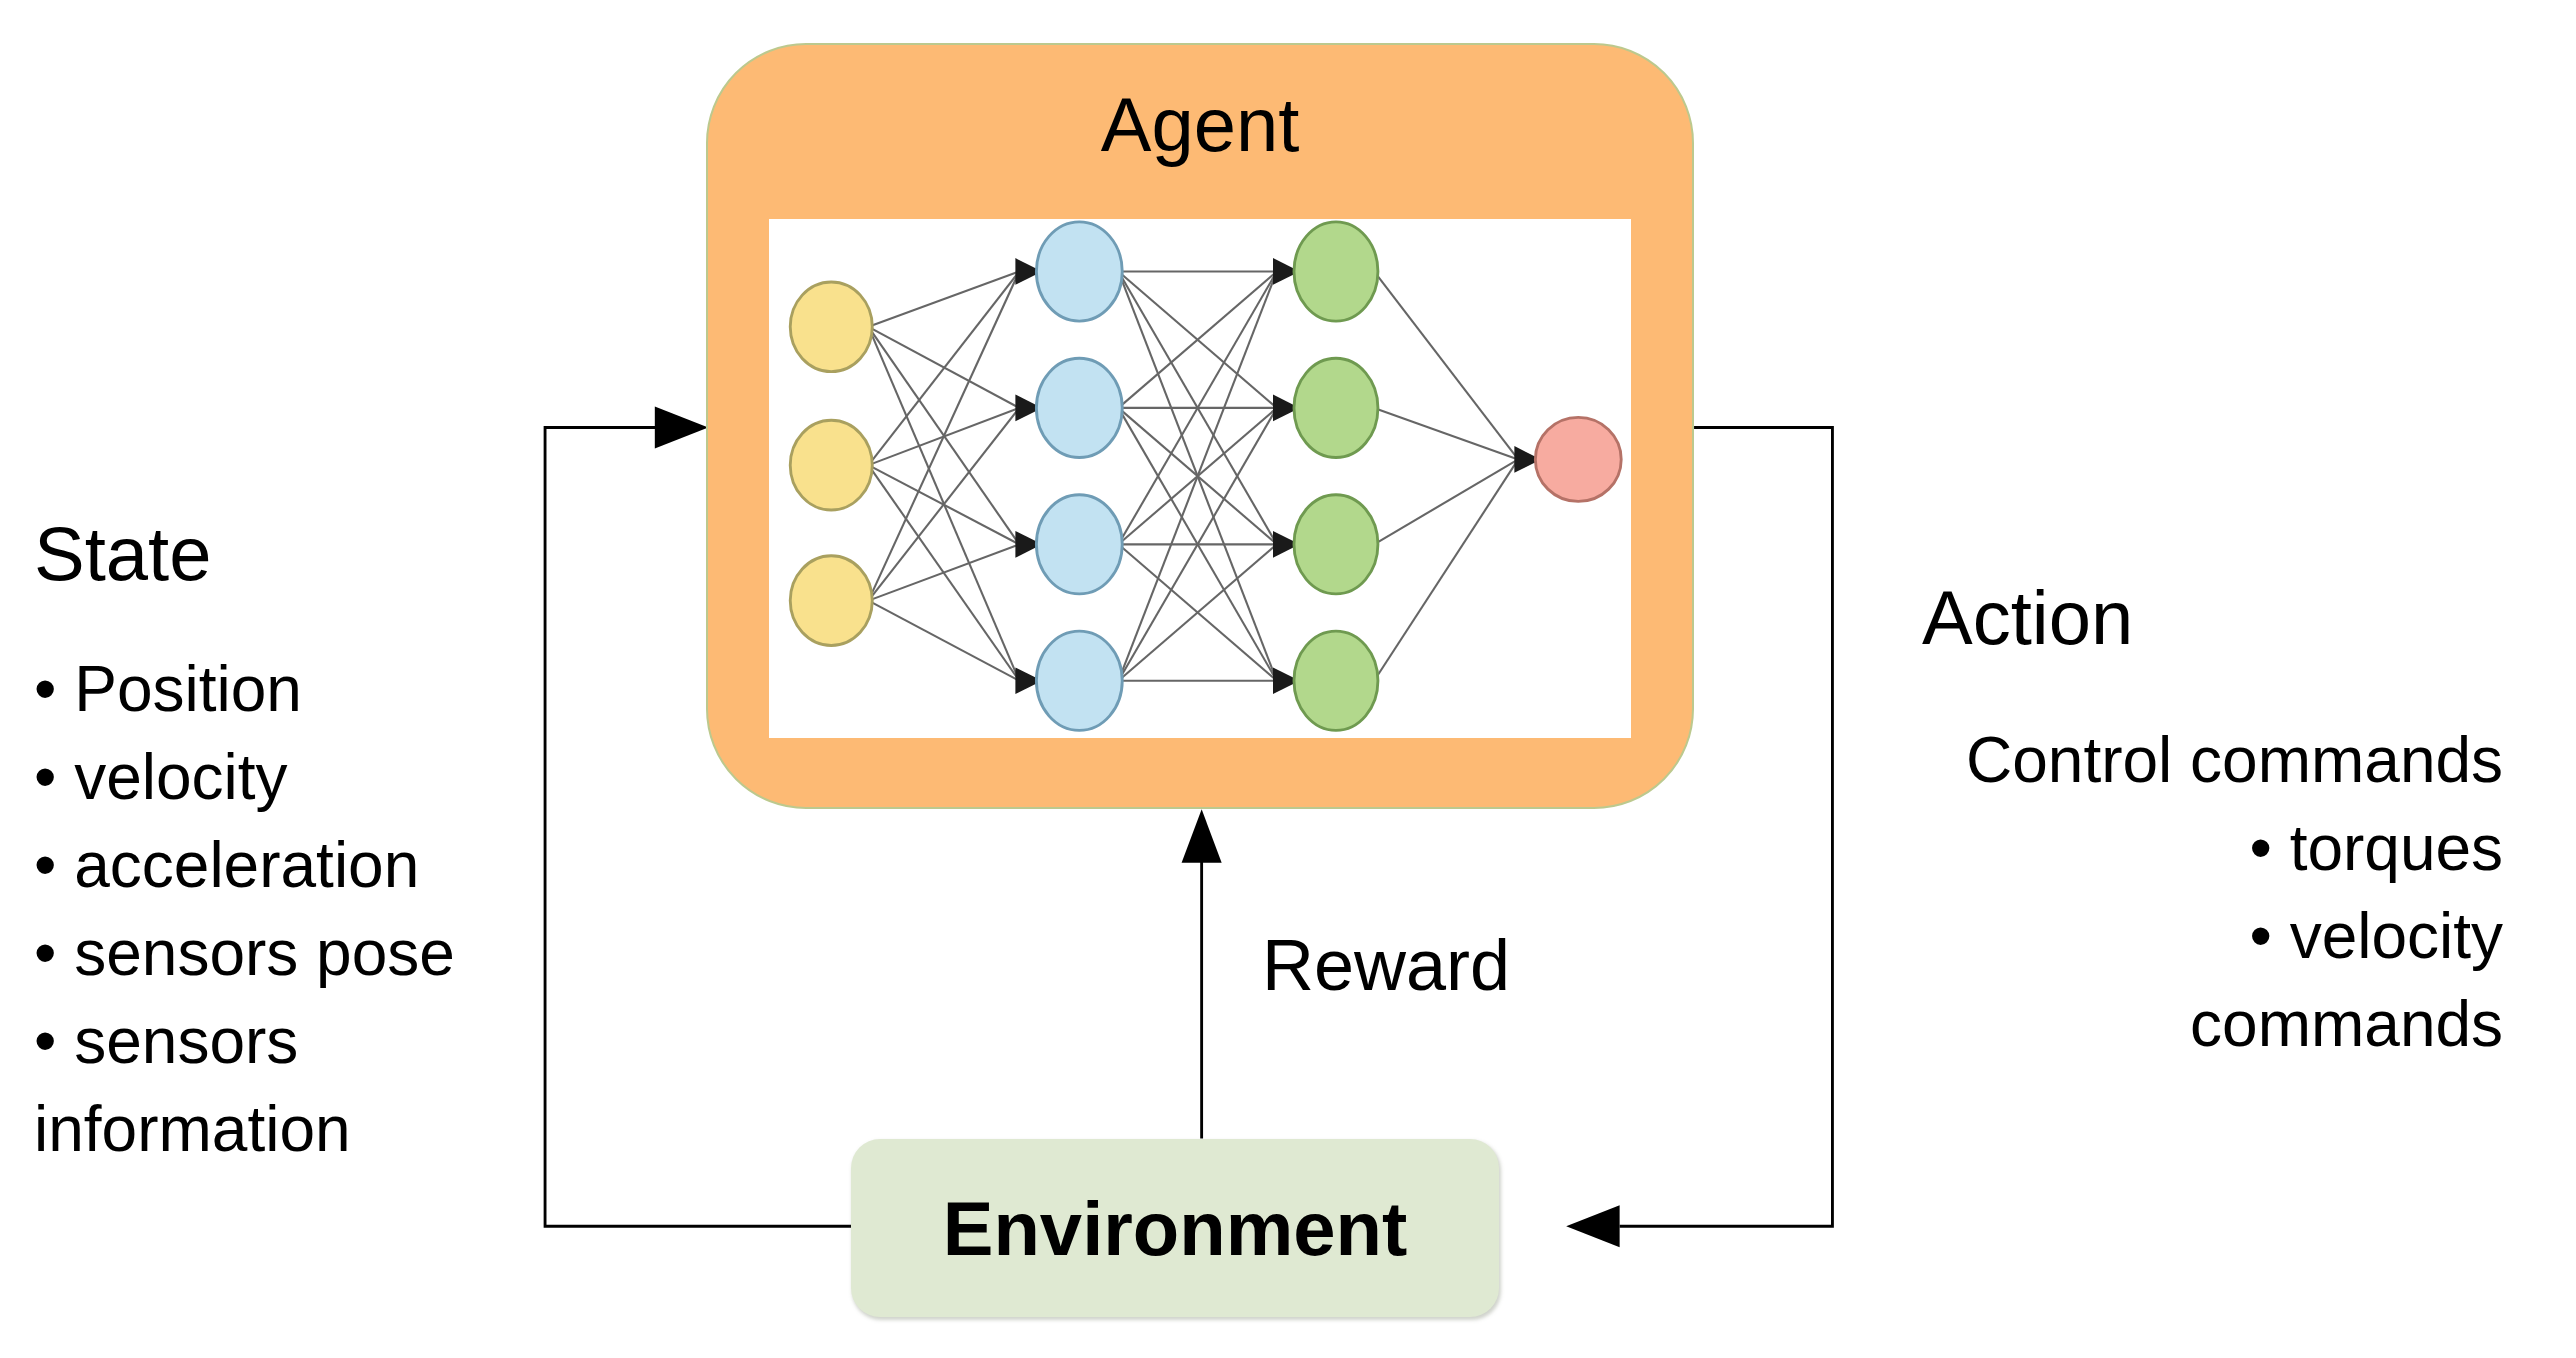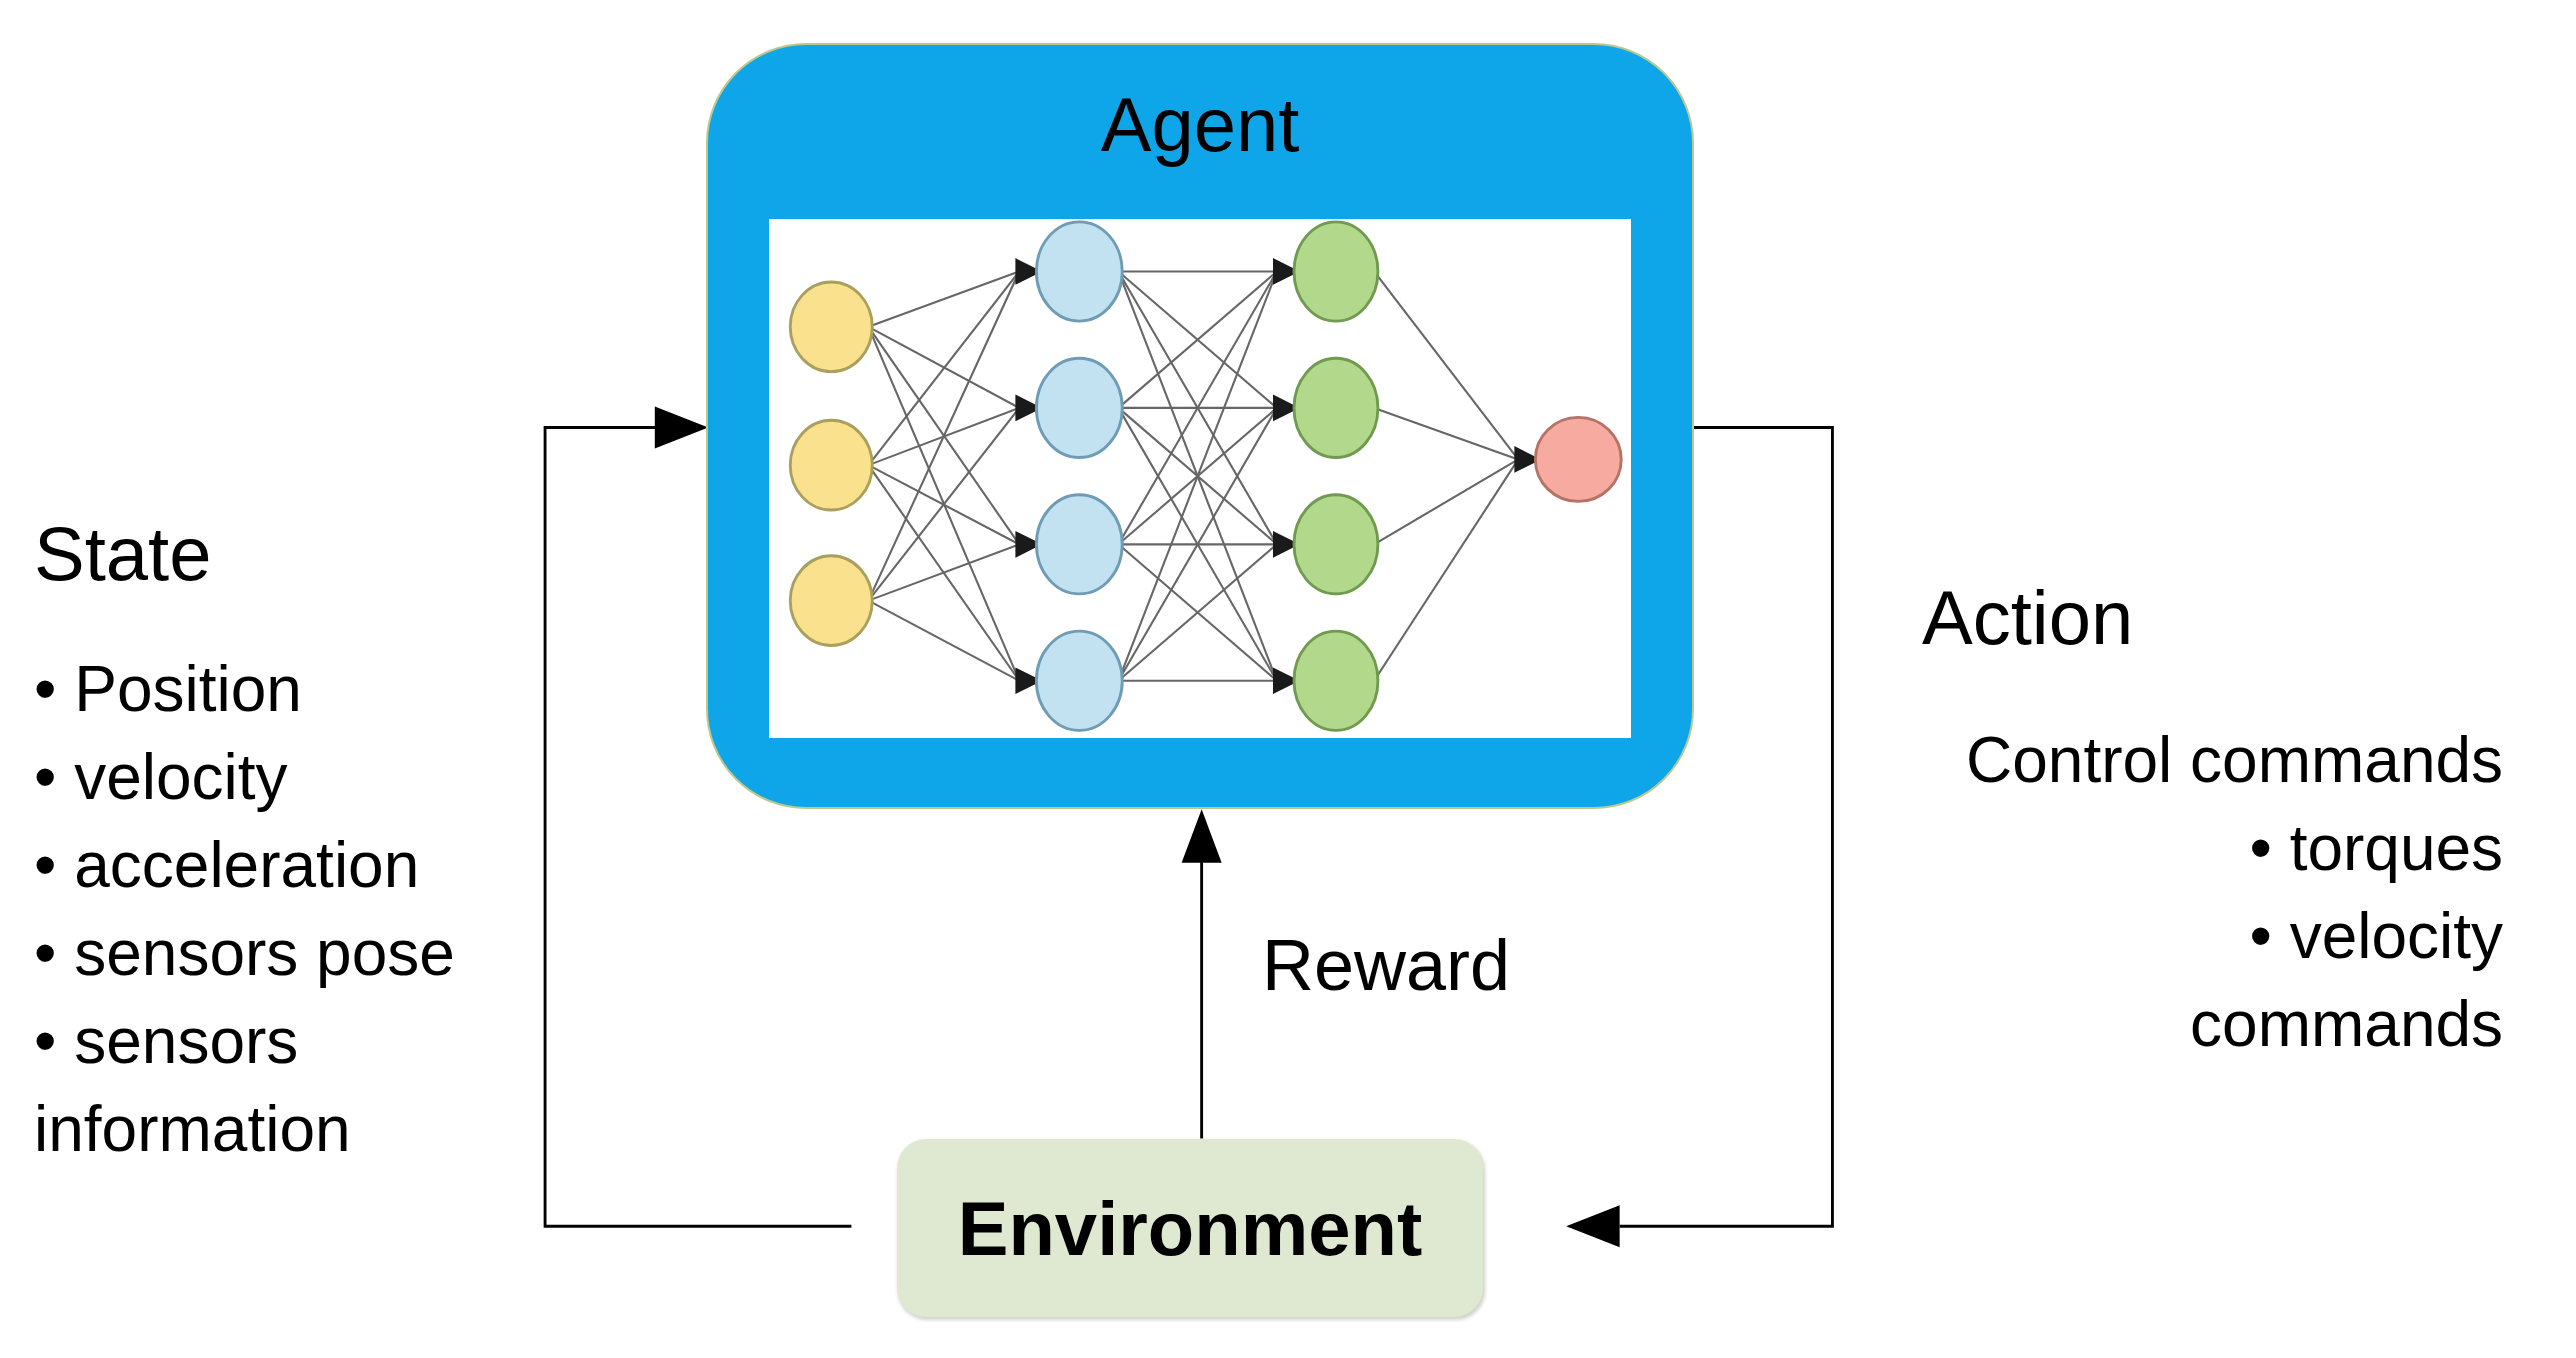--- a/index.html
+++ b/index.html
@@ -14,21 +14,21 @@
   }
   .agent-title{
     position:absolute;left:0;right:0;top:38px;text-align:center;
     font-size:76px;line-height:1.1;
   }
   .nn-panel{
     position:absolute;left:61px;top:174px;width:862px;height:519px;background:#ffffff;
   }
   .nn-panel svg{display:block;width:862px;height:519px;}
   .env-box{
-    position:absolute;left:897px;top:1139px;width:586px;height:178px;
+    position:absolute;left:851px;top:1139px;width:648px;height:178px;
     border-radius:29px;display:flex;align-items:center;justify-content:center;
     box-shadow:1.9px 2.9px 3.8px rgba(120,130,110,0.35);
   }
   .env-box span{font-size:76px;font-weight:bold;}
   .text-block{position:absolute;white-space:nowrap;}
   .block-heading{font-size:76px;line-height:1.1;}
   .block-lines{position:absolute;left:0;}
   .block-lines .line{font-size:64px;line-height:88px;}
   .reward-label{position:absolute;left:1262px;top:924px;font-size:72px;text-align:center;}
   .state-block{left:34px;top:512px;}
@@ -43,21 +43,21 @@
 
   <svg class="overlay" viewBox="0 0 2699 1423">
     <path d="M892,1285 L571,1285 L571,448 L688,448" fill="none" stroke="#000" stroke-width="3"></path>
     <polygon points="742,448 686,426 686,470" fill="#000"></polygon>
     <path d="M1775,448 L1920,448 L1920,1285 L1697,1285" fill="none" stroke="#000" stroke-width="3"></path>
     <polygon points="1641,1285 1697,1263 1697,1307" fill="#000"></polygon>
     <path d="M1259,1193 L1259,903" fill="none" stroke="#000" stroke-width="3"></path>
     <polygon points="1259,848 1238,904 1280,904" fill="#000"></polygon>
   </svg>
 
-  <div class="agent-box" id="agent-box" style="background: #0ea5e9;">
+  <div class="agent-box" id="agent-box" style="background: #fdba74;">
     <div class="agent-title">Agent</div>
     <div class="nn-panel">
       <svg id="nn-svg" viewBox="0 0 903 544">
           <line x1="104" y1="113" x2="262" y2="55" stroke="#666666" stroke-width="2.2"></line>
           <line x1="104" y1="113" x2="262" y2="198" stroke="#666666" stroke-width="2.2"></line>
           <line x1="104" y1="113" x2="262" y2="341" stroke="#666666" stroke-width="2.2"></line>
           <line x1="104" y1="113" x2="262" y2="484" stroke="#666666" stroke-width="2.2"></line>
           <line x1="104" y1="258" x2="262" y2="55" stroke="#666666" stroke-width="2.2"></line>
           <line x1="104" y1="258" x2="262" y2="198" stroke="#666666" stroke-width="2.2"></line>
           <line x1="104" y1="258" x2="262" y2="341" stroke="#666666" stroke-width="2.2"></line>

